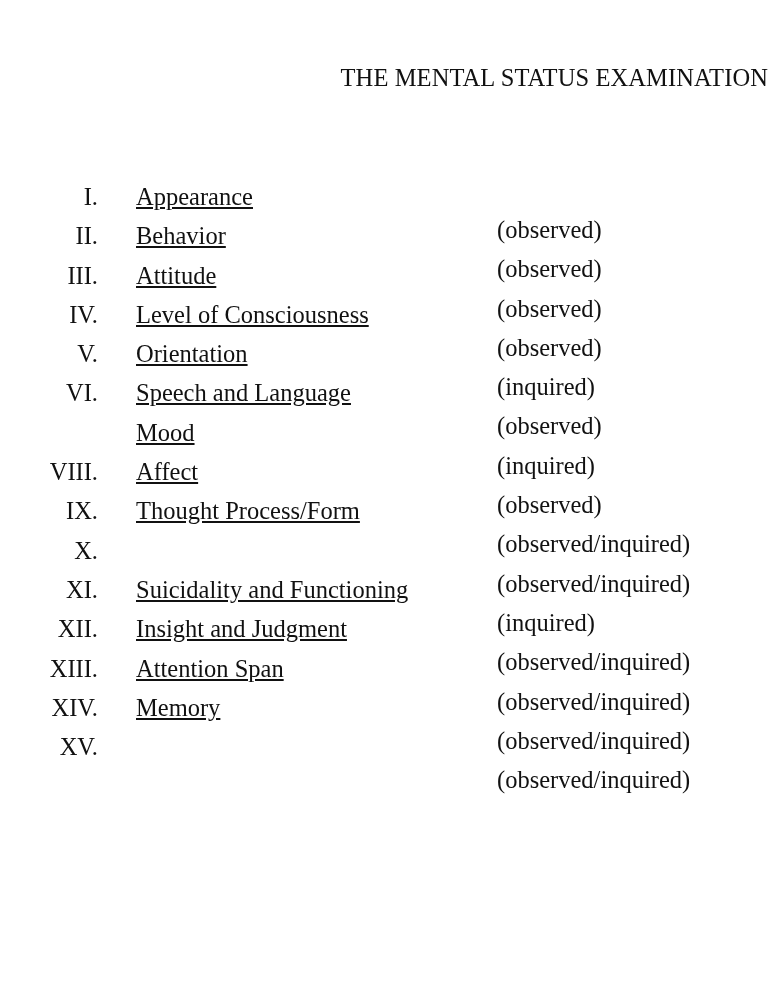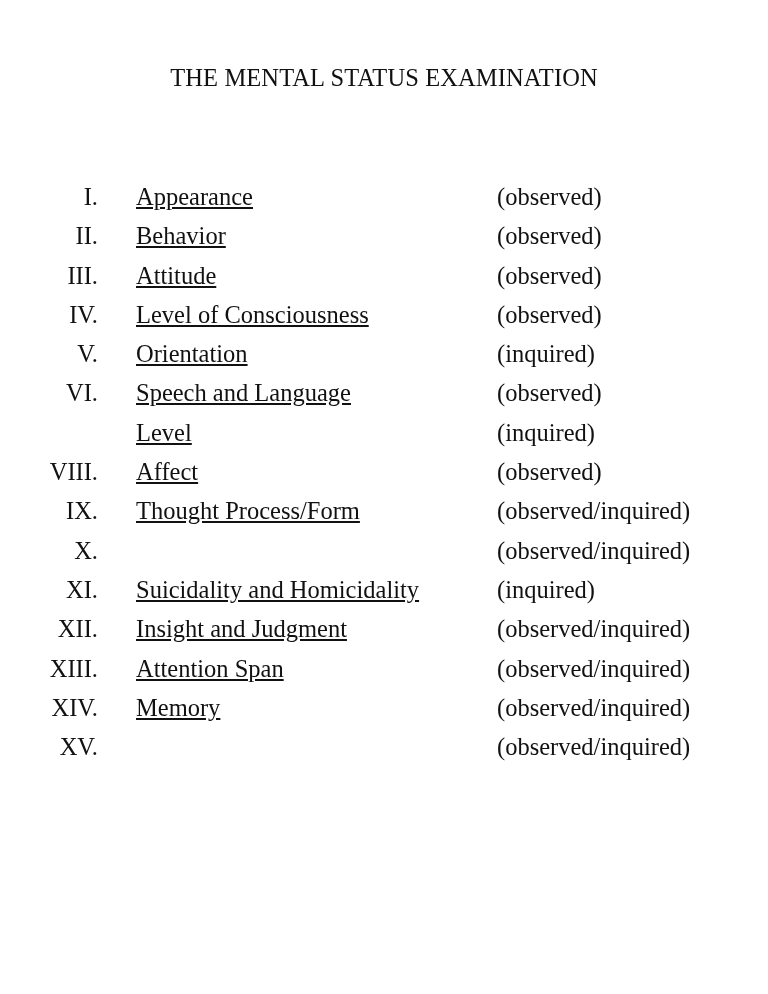--- a/index.html
+++ b/index.html
@@ -19,21 +19,21 @@
       position: absolute;
       left: 0; top: 0;
       width: 768px; height: 994px;
       background: #ffffff;
     }
     .title {
       position: absolute;
       left: 0;
       width: 768px;
       top: 62px;
-      text-align: center;
+      text-align: right;
       font-size: 24.5px;
       line-height: 32px;
       letter-spacing: 0.1px;
       white-space: nowrap;
     }
     .list {
       position: absolute;
       left: 0;
       top: 180px;
       width: 768px;
@@ -55,20 +55,21 @@
       text-align: right;
     }
     .item-name {
       position: absolute;
       left: 136px;
       text-decoration: underline;
     }
     .method {
       position: absolute;
       left: 497px;
+      margin-top: 33px;
     }
   </style>
 </head>
 <body>
 
 <div class="page">
   <div class="title">THE MENTAL STATUS EXAMINATION</div>
 
   <ul class="list">
     <li class="row">
@@ -95,40 +96,40 @@
       <span class="numeral">V.</span>
       <span class="item-name">Orientation</span>
       <span class="method">(inquired)</span>
     </li>
     <li class="row">
       <span class="numeral">VI.</span>
       <span class="item-name">Speech and Language</span>
       <span class="method">(observed)</span>
     </li>
     <li class="row">
-      <span class="item-name">Level</span>
+      <span class="item-name">Mood</span>
       <span class="method">(inquired)</span>
     </li>
     <li class="row">
       <span class="numeral">VIII.</span>
       <span class="item-name">Affect</span>
       <span class="method">(observed)</span>
     </li>
     <li class="row">
       <span class="numeral">IX.</span>
       <span class="item-name">Thought Process/Form</span>
       <span class="method">(observed/inquired)</span>
     </li>
     <li class="row">
       <span class="numeral">X.</span>
       <span class="method">(observed/inquired)</span>
     </li>
     <li class="row">
       <span class="numeral">XI.</span>
-      <span class="item-name">Suicidality and Homicidality</span>
+      <span class="item-name">Suicidality and Functioning</span>
       <span class="method">(inquired)</span>
     </li>
     <li class="row">
       <span class="numeral">XII.</span>
       <span class="item-name">Insight and Judgment</span>
       <span class="method">(observed/inquired)</span>
     </li>
     <li class="row">
       <span class="numeral">XIII.</span>
       <span class="item-name">Attention Span</span>

